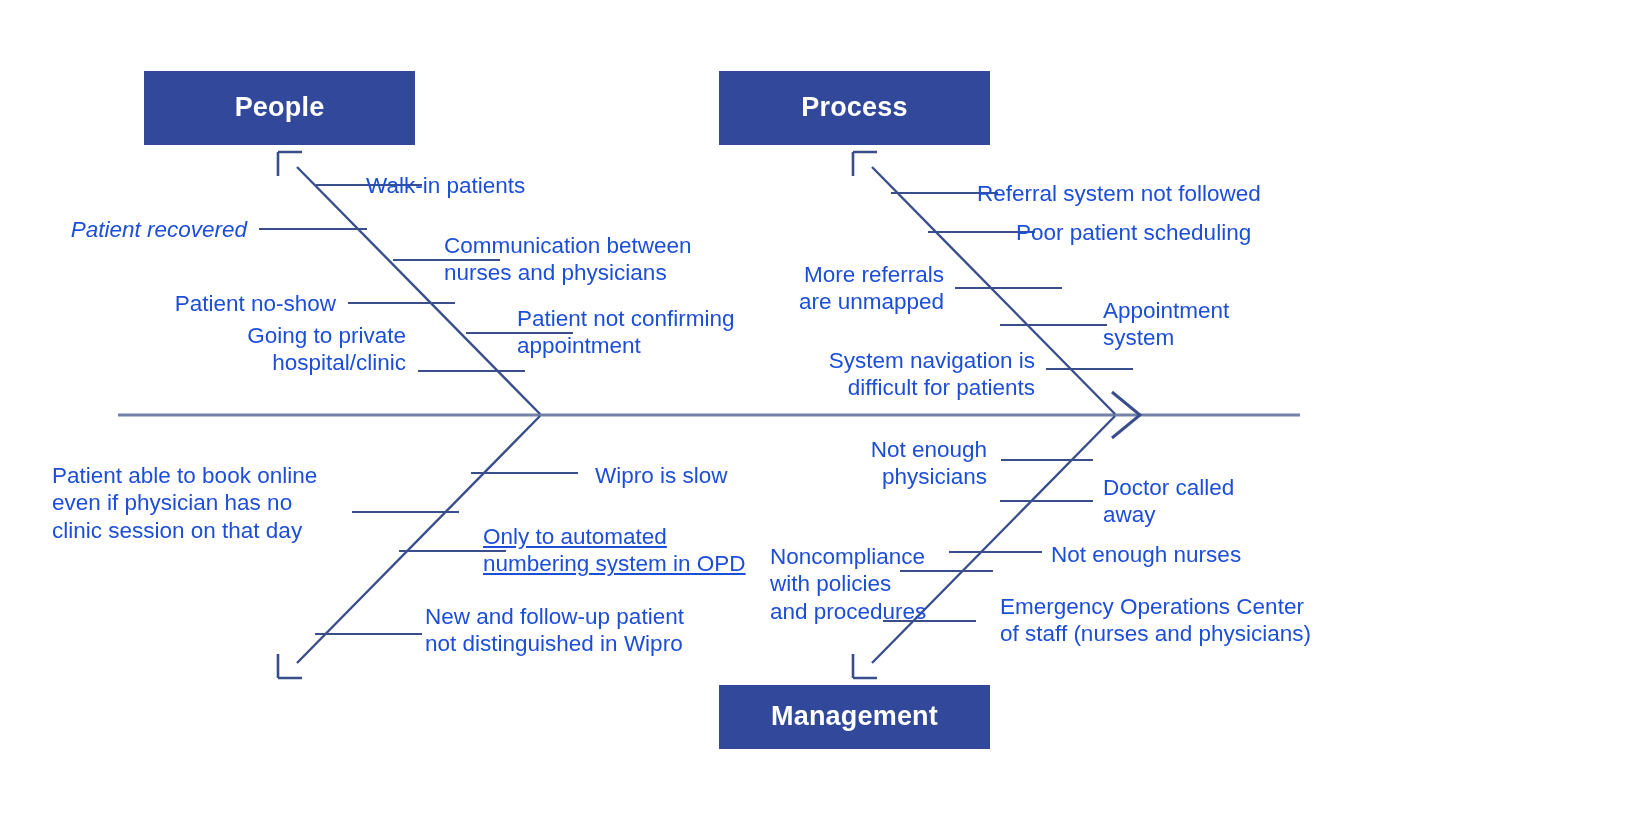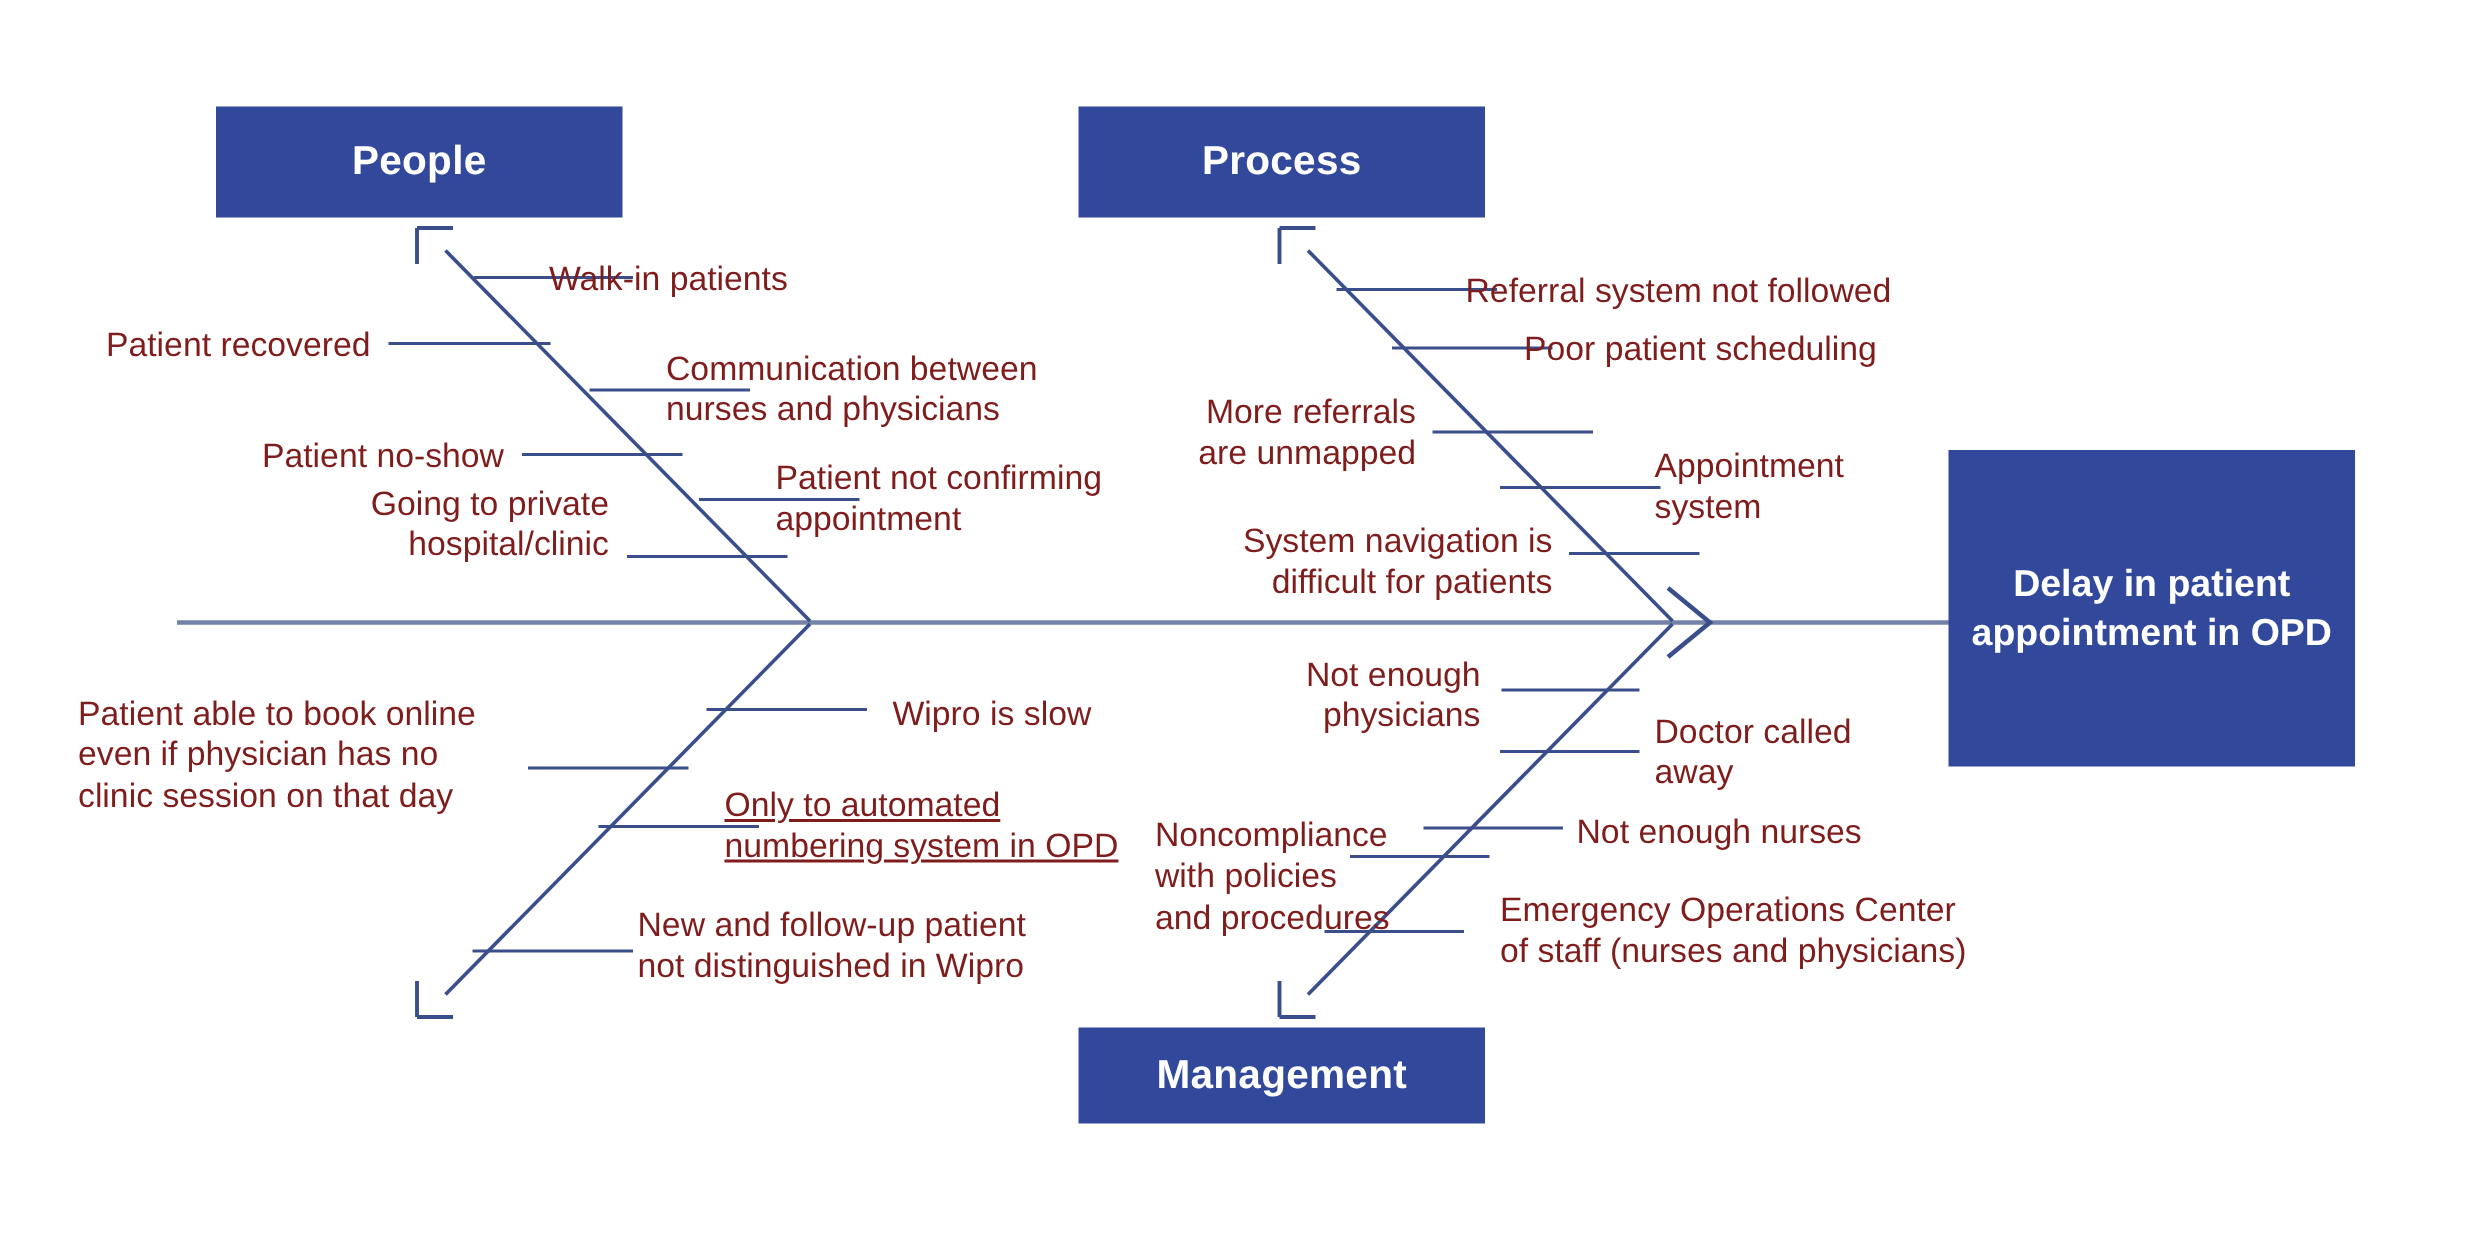--- a/index.html
+++ b/index.html
@@ -55,21 +55,21 @@
   .head-box-label {
     color: #ffffff;
     font-size: 25px;
     font-weight: bold;
     line-height: 1.32;
     text-align: center;
     font-family: "Liberation Sans", sans-serif;
   }
   .cause-label {
     position: absolute;
-    color: #7f1d1d;
+    color: #1d4ed8;
     font-size: 22.5px;
     line-height: 1.22;
     font-family: "Liberation Sans", sans-serif;
     white-space: pre-line;
   }
   .cause-label.right-align {
     text-align: right;
   }
   .cause-label.left-align {
     text-align: left;
@@ -134,27 +134,24 @@
 
   <div class="cat-box" style="left:719px; top:71px; width:271px; height:74px;">
     <span class="cat-box-label">Process</span>
   </div>
 
 
   <div class="cat-box" style="left:719px; top:685px; width:271px; height:64px;">
     <span class="cat-box-label">Management</span>
   </div>
 
-  <div class="head-box" style="left:1299px; top:300px; width:271px; height:211px;">
-    <span class="head-box-label">Delay in patient appointment in OPD</span>
-  </div>
 
   <div class="cause-label left-align" style="left:366px; top:172px;">Walk-in patients</div>
 
-  <div class="cause-label right-align" style="left:32px; top:216px; width:215px;">Patient recovered</div>
+  <div class="cause-label right-align" style="left:32px; top:216px; width:215px;font-style:italic;">Patient recovered</div>
 
   <div class="cause-label left-align" style="left:444px; top:232px;">Communication between
 nurses and physicians</div>
 
   <div class="cause-label right-align" style="left:128px; top:290px; width:208px;">Patient no-show</div>
 
   <div class="cause-label left-align" style="left:517px; top:305px;">Patient not confirming
 appointment</div>
 
   <div class="cause-label right-align" style="left:186px; top:322px; width:220px;">Going to private

